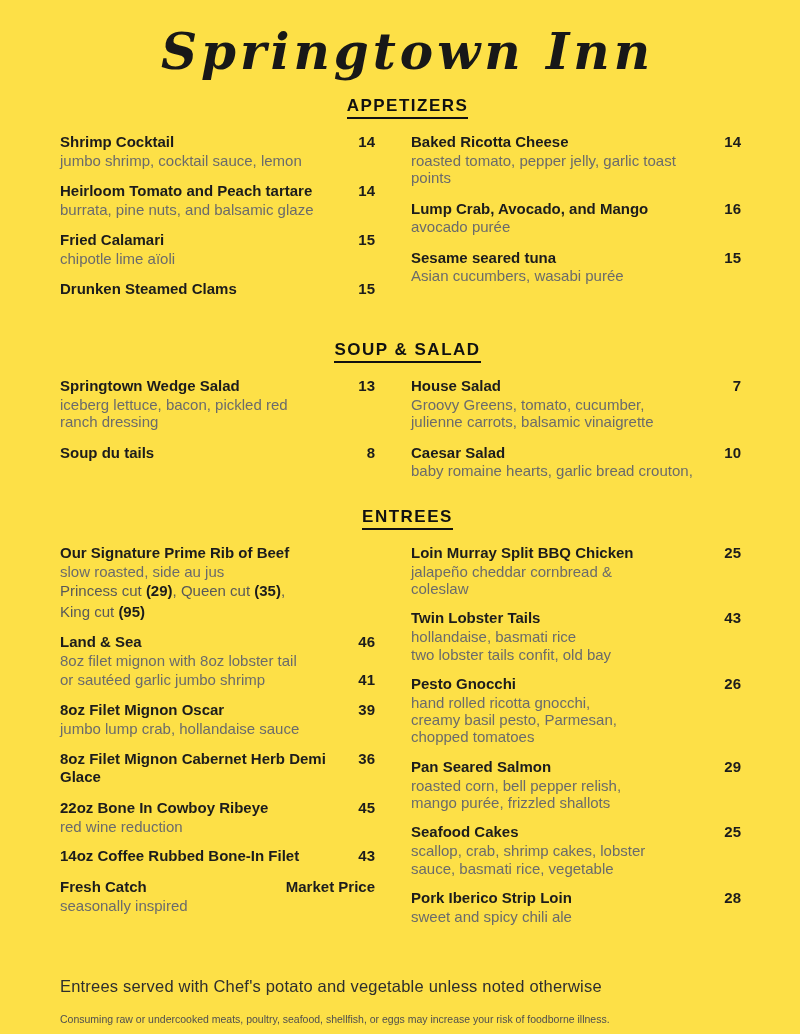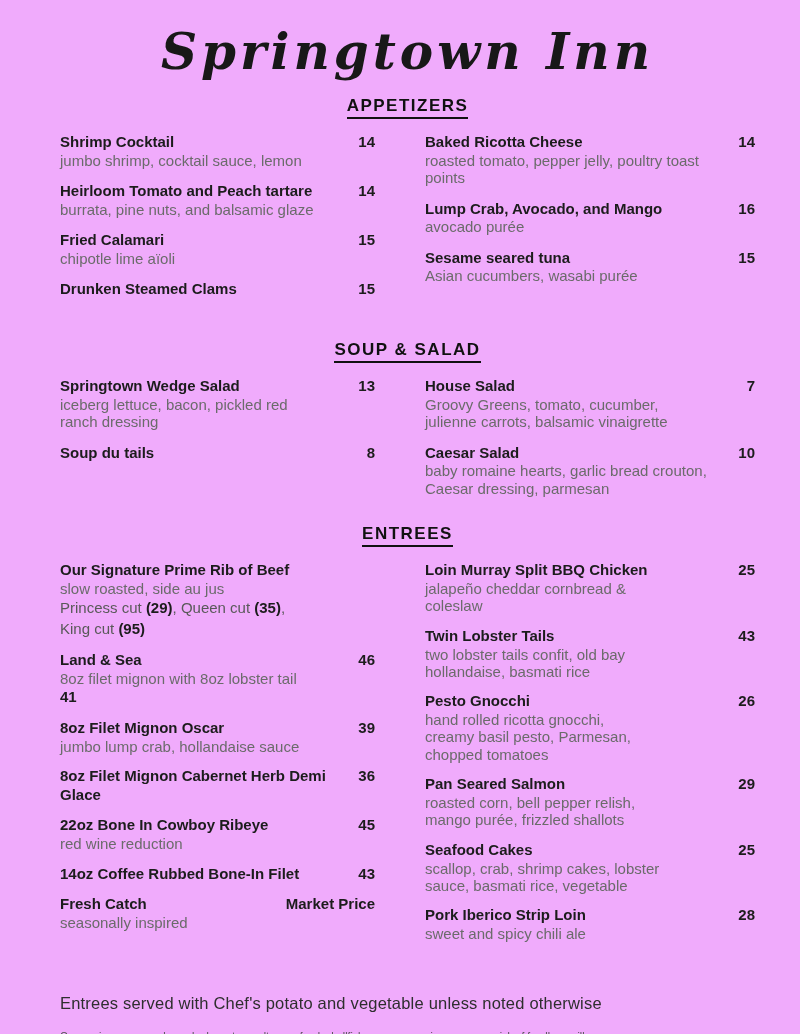--- a/index.html
+++ b/index.html
@@ -5,21 +5,21 @@
   html, body {
     margin: 0;
     padding: 0;
     background: #ffffff;
   }
   .page {
     position: relative;
     width: 800px;
     height: 1034px;
     box-sizing: border-box;
-    background: #f0abfc;
+    background: #fde047;
     padding: 18px 45px 0 60px;
     font-family: "Liberation Sans", sans-serif;
     color: #1f1f1f;
     overflow: hidden;
   }
   .title {
     text-align: center;
     font-family: "DejaVu Serif", serif;
     font-style: italic;
     font-weight: 700;
@@ -39,21 +39,21 @@
     font-size: 17px;
     font-weight: bold;
     letter-spacing: 1.5px;
     color: #111111;
     border-bottom: 2.5px solid #111111;
     padding-bottom: 1px;
   }
   .columns {
     display: grid;
     grid-template-columns: 315px 330px;
-    column-gap: 50px;
+    column-gap: 36px;
     margin-top: 2px;
   }
   .item { margin-bottom: 13px; }
   .sec-2 .item { margin-bottom: 12px; }
   .row {
     display: flex;
     justify-content: space-between;
     align-items: flex-start;
     gap: 12px;
   }
@@ -136,21 +136,21 @@
                 <span class="iprice">15</span>
               </div>
             </div>
           </div>
           <div class="column">
             <div class="item">
               <div class="row">
                 <span class="iname">Baked Ricotta Cheese</span>
                 <span class="iprice">14</span>
               </div>
-              <div class="desc">roasted tomato, pepper jelly, poultry toast</div>
+              <div class="desc">roasted tomato, pepper jelly, garlic toast</div>
               <div class="desc">points</div>
             </div>
             <div class="item">
               <div class="row">
                 <span class="iname">Lump Crab, Avocado, and Mango</span>
                 <span class="iprice">16</span>
               </div>
               <div class="desc">avocado purée</div>
             </div>
             <div class="item">
@@ -190,21 +190,20 @@
               </div>
               <div class="desc">Groovy Greens, tomato, cucumber,</div>
               <div class="desc">julienne carrots, balsamic vinaigrette</div>
             </div>
             <div class="item">
               <div class="row">
                 <span class="iname">Caesar Salad</span>
                 <span class="iprice">10</span>
               </div>
               <div class="desc">baby romaine hearts, garlic bread crouton,</div>
-              <div class="desc">Caesar dressing, parmesan</div>
             </div>
           </div>
         </div>
       </section>
       <section class="menu-section sec-2">
         <div class="heading-wrap"><h2 class="heading">ENTREES</h2></div>
         <div class="columns">
           <div class="column">
             <div class="item">
               <div class="row">
@@ -215,20 +214,21 @@
               <div class="cuts">Princess cut <span class="cut-price">(29)</span>, Queen cut <span class="cut-price">(35)</span>,</div>
               <div class="cuts">King cut <span class="cut-price">(95)</span></div>
             </div>
             <div class="item">
               <div class="row">
                 <span class="iname">Land &amp; Sea</span>
                 <span class="iprice">46</span>
               </div>
               <div class="desc">8oz filet mignon with 8oz lobster tail</div>
               <div class="row extra">
+                <span class="desc">or sautéed garlic jumbo shrimp</span>
                 <span class="iprice">41</span>
               </div>
             </div>
             <div class="item">
               <div class="row">
                 <span class="iname">8oz Filet Mignon Oscar</span>
                 <span class="iprice">39</span>
               </div>
               <div class="desc">jumbo lump crab, hollandaise sauce</div>
             </div>
@@ -266,22 +266,22 @@
                 <span class="iprice">25</span>
               </div>
               <div class="desc">jalapeño cheddar cornbread &amp;</div>
               <div class="desc">coleslaw</div>
             </div>
             <div class="item">
               <div class="row">
                 <span class="iname">Twin Lobster Tails</span>
                 <span class="iprice">43</span>
               </div>
+              <div class="desc">hollandaise, basmati rice</div>
               <div class="desc">two lobster tails confit, old bay</div>
-              <div class="desc">hollandaise, basmati rice</div>
             </div>
             <div class="item">
               <div class="row">
                 <span class="iname">Pesto Gnocchi</span>
                 <span class="iprice">26</span>
               </div>
               <div class="desc">hand rolled ricotta gnocchi,</div>
               <div class="desc">creamy basil pesto, Parmesan,</div>
               <div class="desc">chopped tomatoes</div>
             </div>

